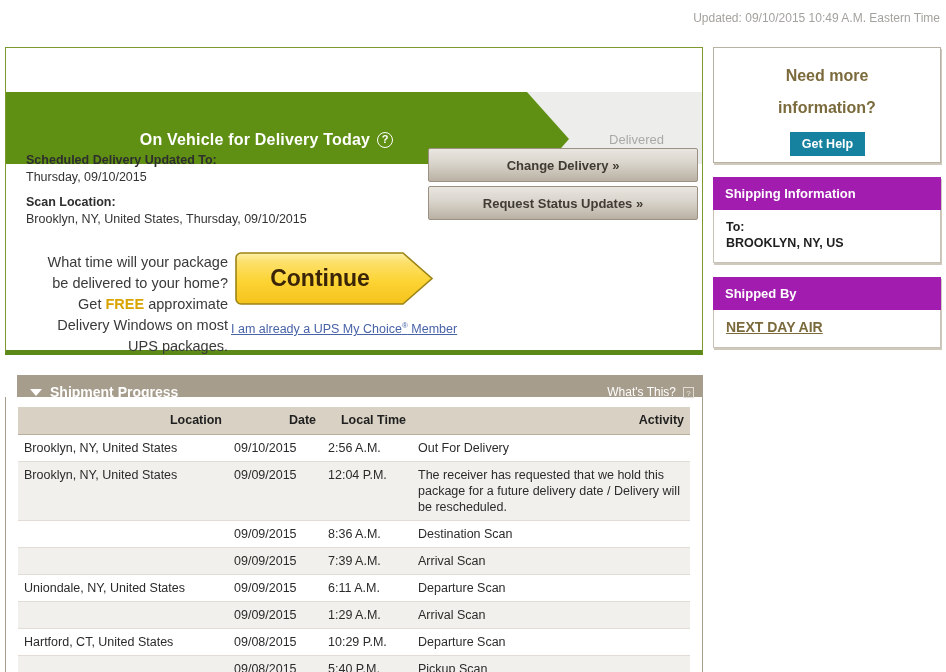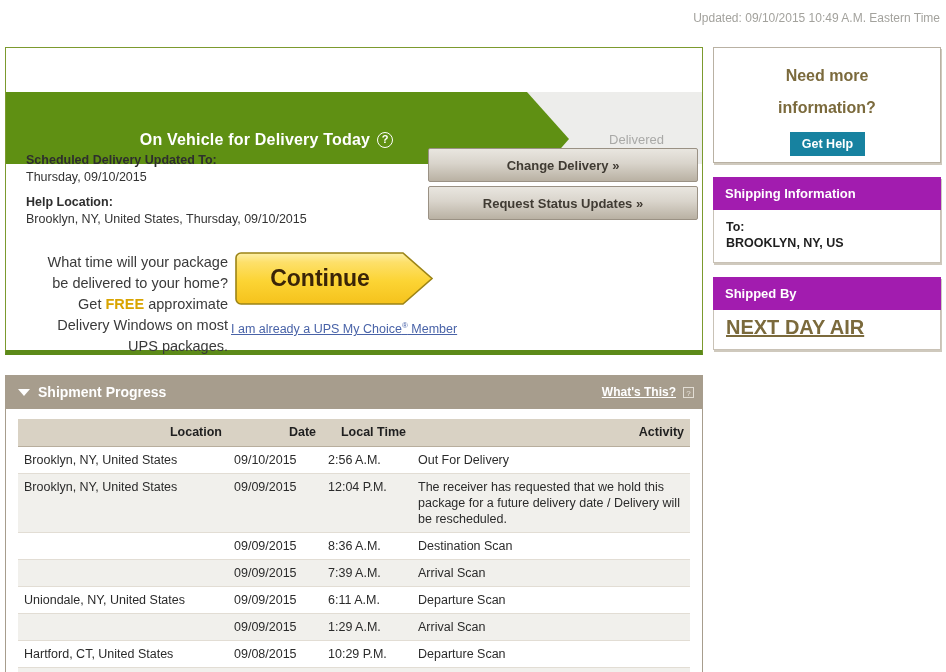--- a/index.html
+++ b/index.html
@@ -194,24 +194,25 @@
 
   
   #shipment-progress {
     position: absolute;
     left: 5px; top: 375px;
     width: 698px;
     box-sizing: border-box;
   }
   #sp-header {
     position: relative;
-    height: 34px;
+    height: 22px;
     background: #a79d8d;
     border: 1px solid #a79d8d;
     box-sizing: border-box;
+    margin-left: 12px;
   }
   #sp-caret {
     position: absolute;
     left: 12px; top: 13px;
     width: 0; height: 0;
     border-left: 6px solid transparent;
     border-right: 6px solid transparent;
     border-top: 7px solid #ffffff;
     cursor: pointer;
   }
@@ -223,21 +224,20 @@
     font-weight: bold;
   }
   #whats-this-link {
     position: absolute;
     right: 26px; top: 9px;
     font-size: 12px;
     color: #ffffff;
     text-decoration: underline;
     cursor: pointer;
     white-space: nowrap;
-    font-weight: bold;
   }
   #whats-this-icon {
     position: absolute;
     right: 8px; top: 11px;
     width: 11px; height: 11px;
     border: 1px solid #e2ddd4;
     color: #e9e4dc;
     font-size: 8px;
     line-height: 11px;
     text-align: center;
@@ -340,21 +340,21 @@
     border-top: none;
     padding: 9px 12px 11px 12px;
     box-sizing: border-box;
     font-size: 12.5px;
     line-height: 16px;
   }
   .side-to-label { font-weight: bold; color: #1f1f1f; }
   .side-to-value { font-weight: bold; color: #1f1f1f; }
   #service-link {
     color: #7b6a3c;
-    font-size: 20px;
+    font-size: 14px;
     font-weight: bold;
     text-decoration: underline;
     cursor: pointer;
     margin-top: 36px;
   }
 </style>
 </head>
 <body>
 
 <div id="page">
@@ -373,21 +373,21 @@
         </div>
       </div>
       <div id="status-next-label">Delivered</div>
     </div>
 
     <div id="delivery-details">
       <div id="delivery-text">
         <div class="dd-label">Scheduled Delivery Updated To:</div>
         <div class="dd-value">Thursday, 09/10/2015</div>
         <div class="dd-gap"></div>
-        <div class="dd-label">Help Location:</div>
+        <div class="dd-label">Scan Location:</div>
         <div class="dd-value">Brooklyn, NY, United States, Thursday, 09/10/2015</div>
       </div>
       <button class="gray-button" id="change-delivery-button">Change Delivery »</button>
       <button class="gray-button" id="request-status-button">Request Status Updates »</button>
     </div>
 
     <div id="promo">
       <div id="promo-text">
         <span>What time will your package</span><br>
         <span>be delivered to your home?</span><br>

